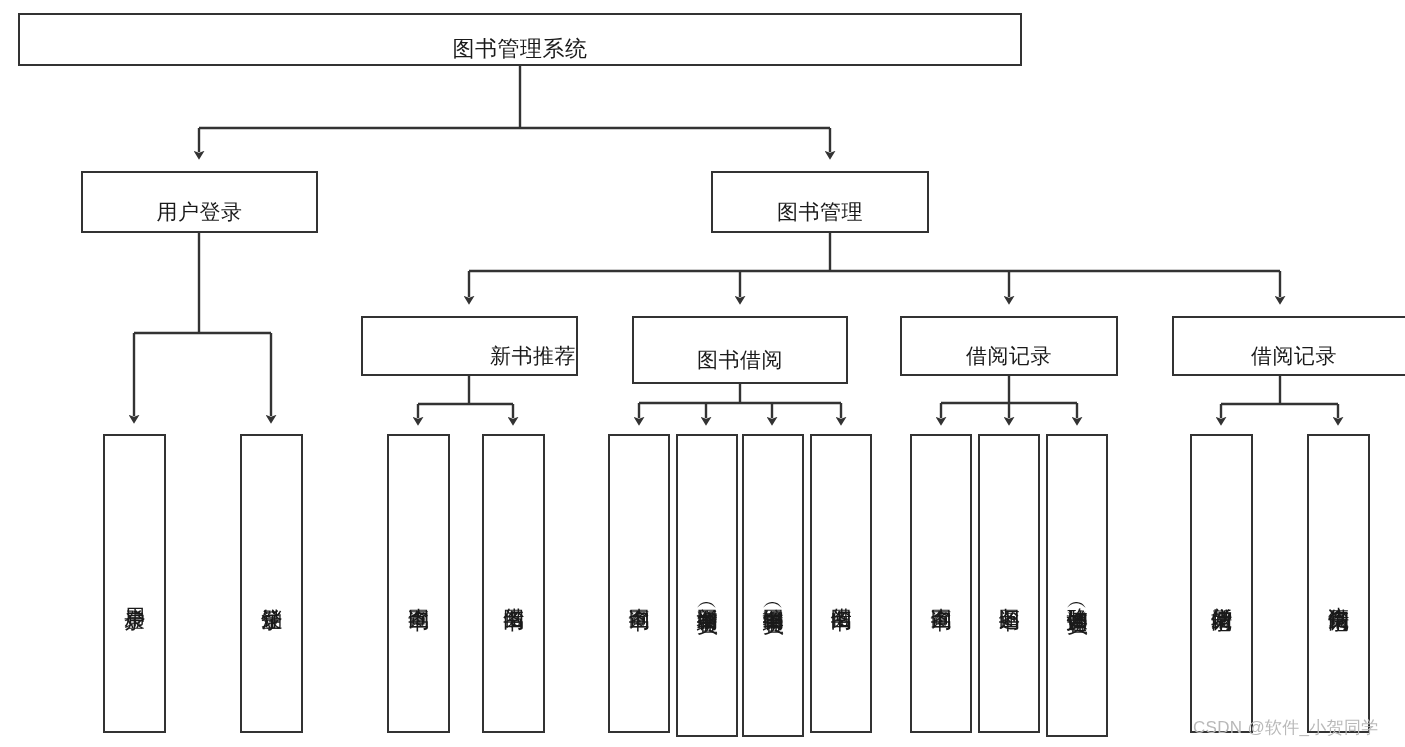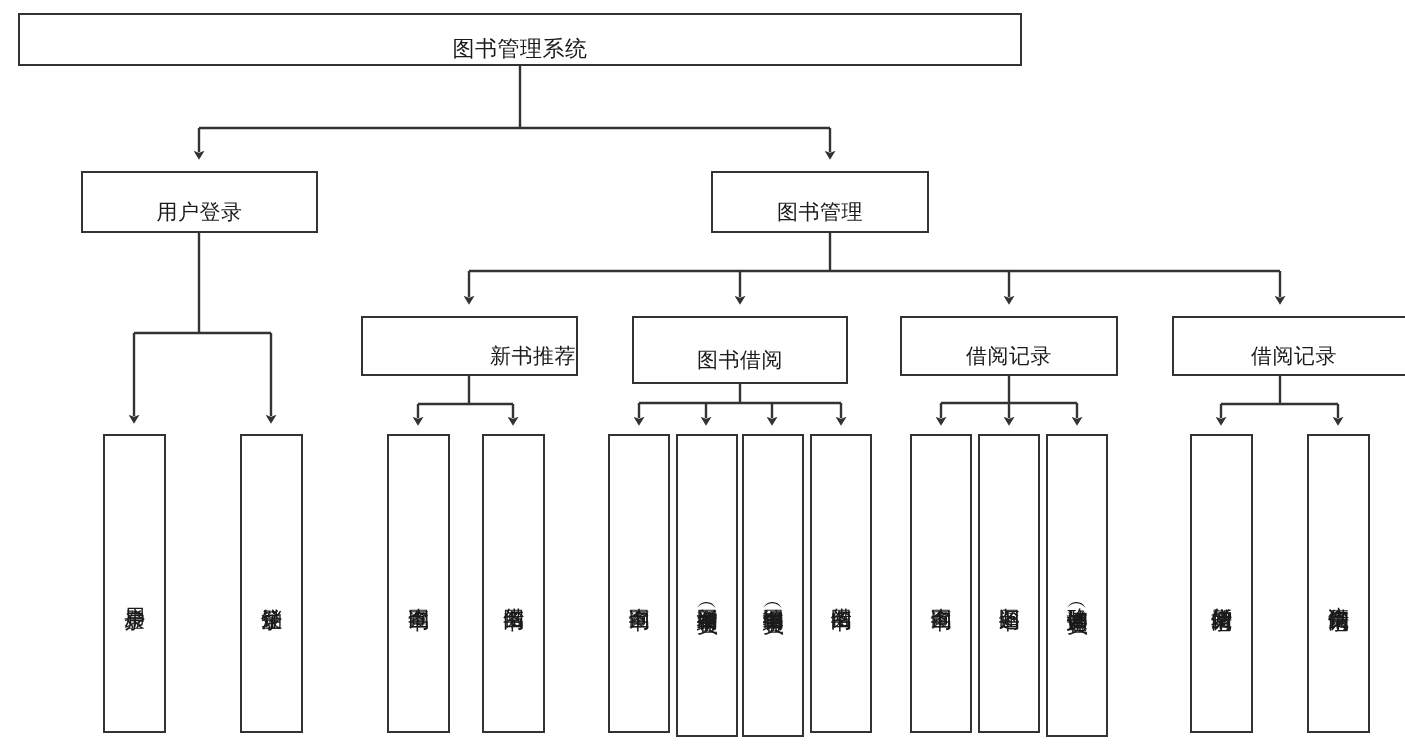--- a/index.html
+++ b/index.html
@@ -193,14 +193,15 @@
   </div>
 
   <div class="node vertical" style="left:1190px; top:434px; width:63px; height:299px;">
     <span class="node-label">新增借阅记录</span>
   </div>
 
   <div class="node vertical" style="left:1307px; top:434px; width:63px; height:299px;">
     <span class="node-label">查询借阅记录</span>
   </div>
 
+  <div class="watermark" style="left:1193px; top:716px;">CSDN @软件_小贺同学</div>
 
 </div>
 
 </body></html>

